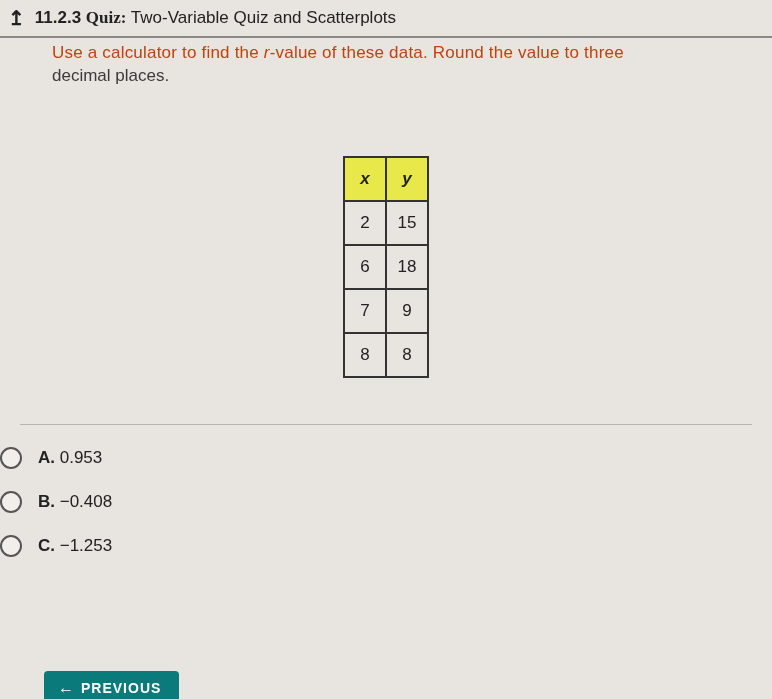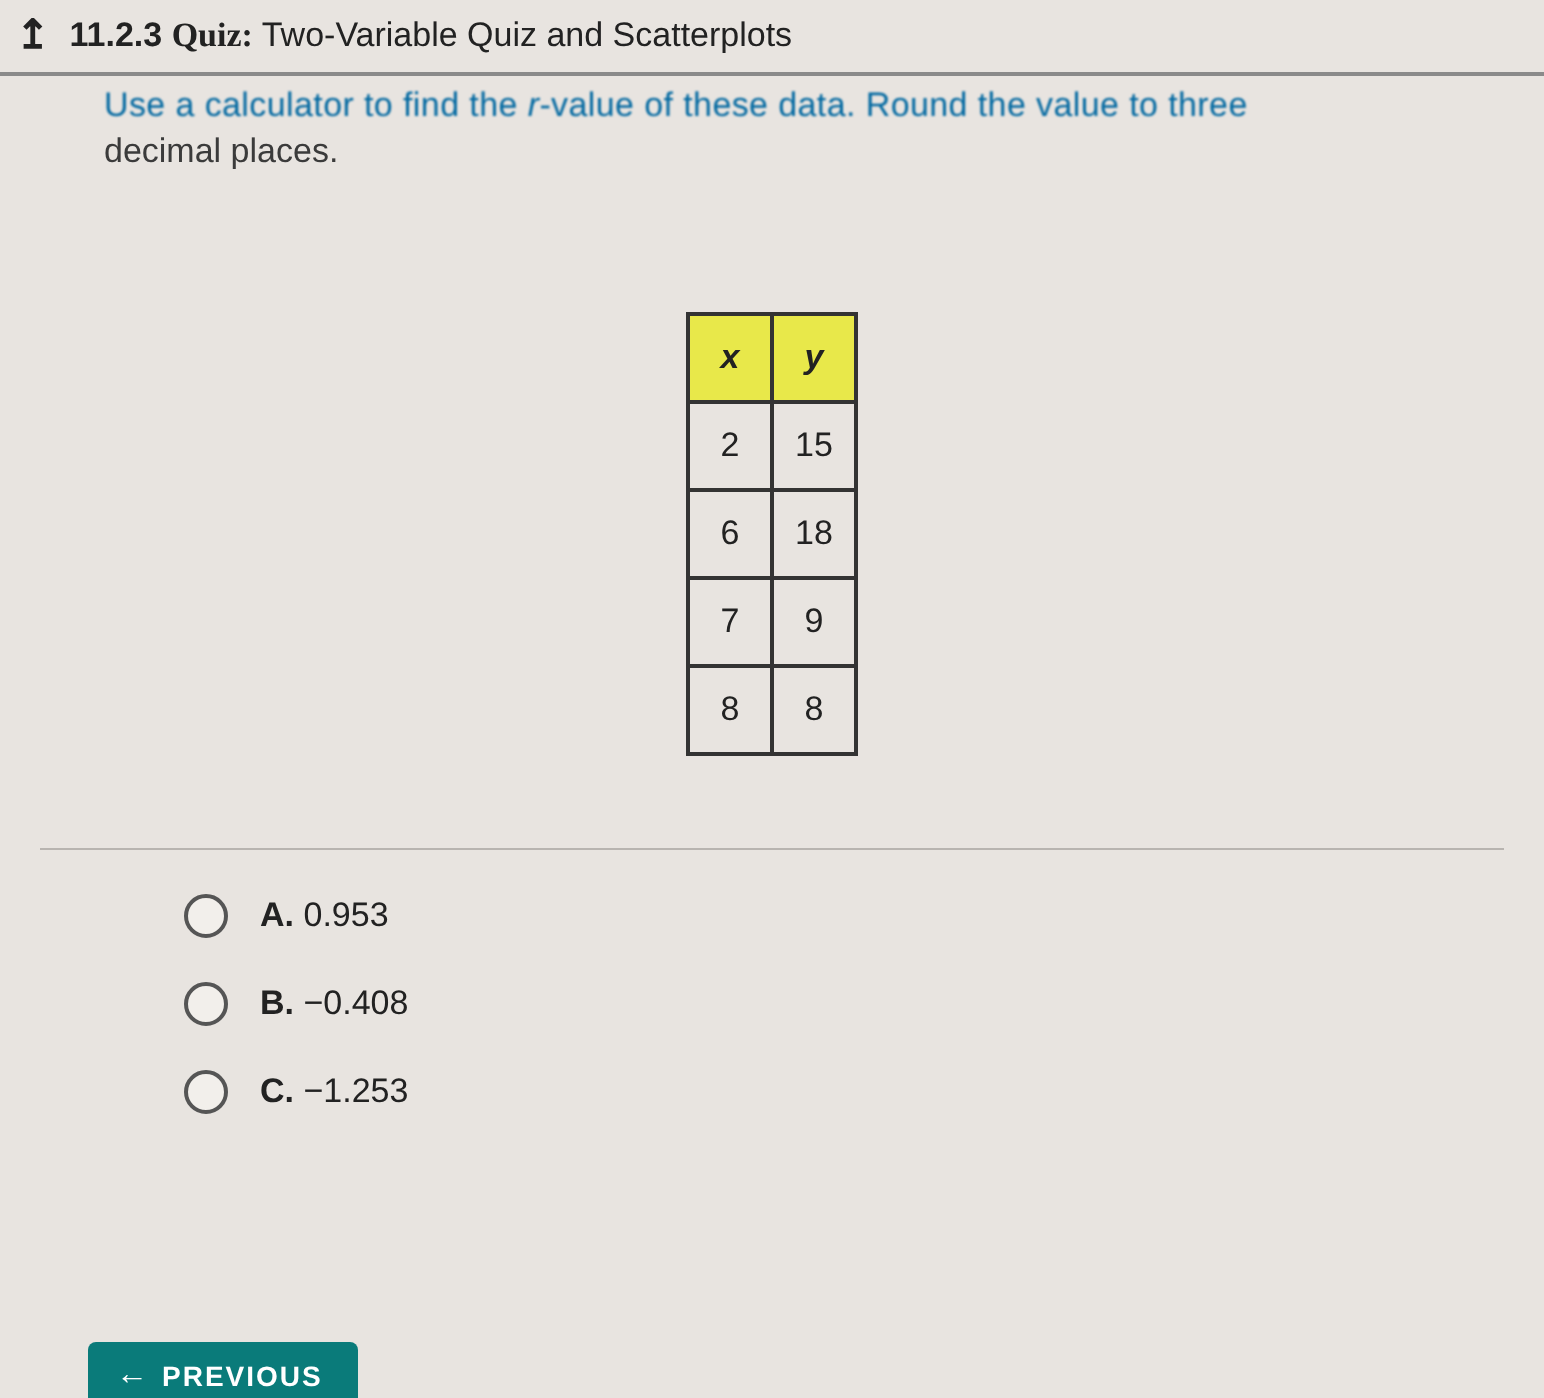--- a/index.html
+++ b/index.html
@@ -36,21 +36,21 @@
       font-size: 17px;
       color: #3b3b3b;
       line-height: 1.35;
       border-top: 2px solid #8a8a8a;
       padding-top: 4px;
       margin-top: 2px;
     }
     .question-text .blurred {
       filter: blur(0.5px);
       letter-spacing: 0.2px;
-      color: #0369a1;
+      color: #c2410c;
     }
     .table-wrap {
       display: flex;
       justify-content: center;
       margin-top: 62px;
       margin-bottom: 46px;
     }
     table.data-table {
       border-collapse: collapse;
     }
@@ -67,21 +67,20 @@
       background: #e8e84a;
       font-style: italic;
       font-weight: bold;
     }
     .divider {
       height: 1px;
       background: #b8b4b0;
       margin: 10px 20px 22px 20px;
     }
     .answers {
-      padding-left: 92px;
       display: flex;
       flex-direction: column;
       gap: 22px;
     }
     .answer-row {
       display: flex;
       align-items: center;
       gap: 16px;
       cursor: pointer;
     }

